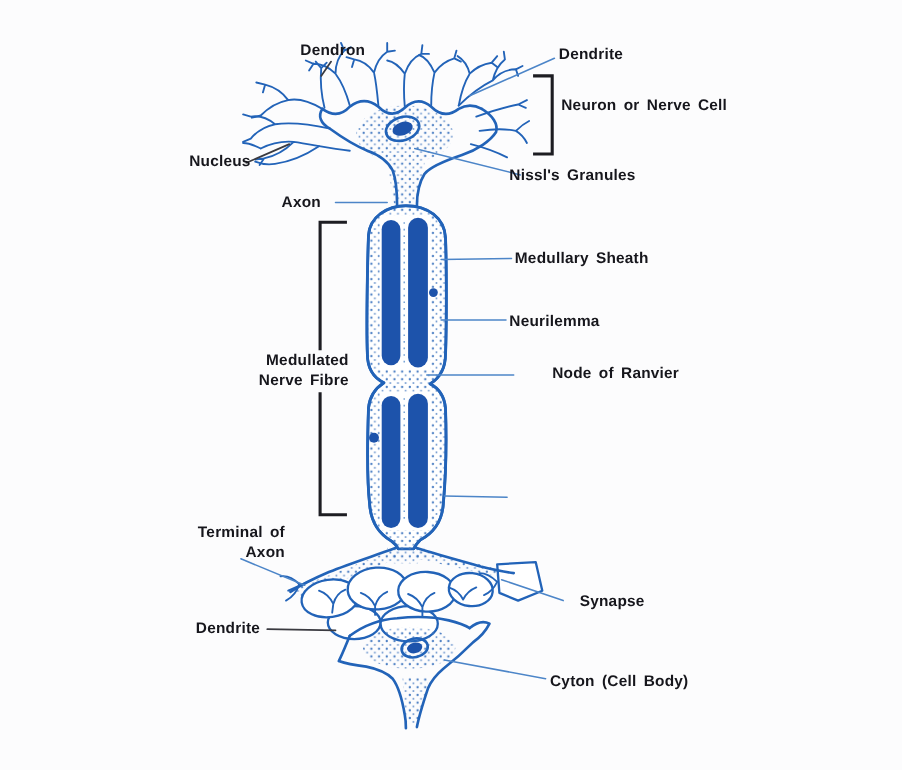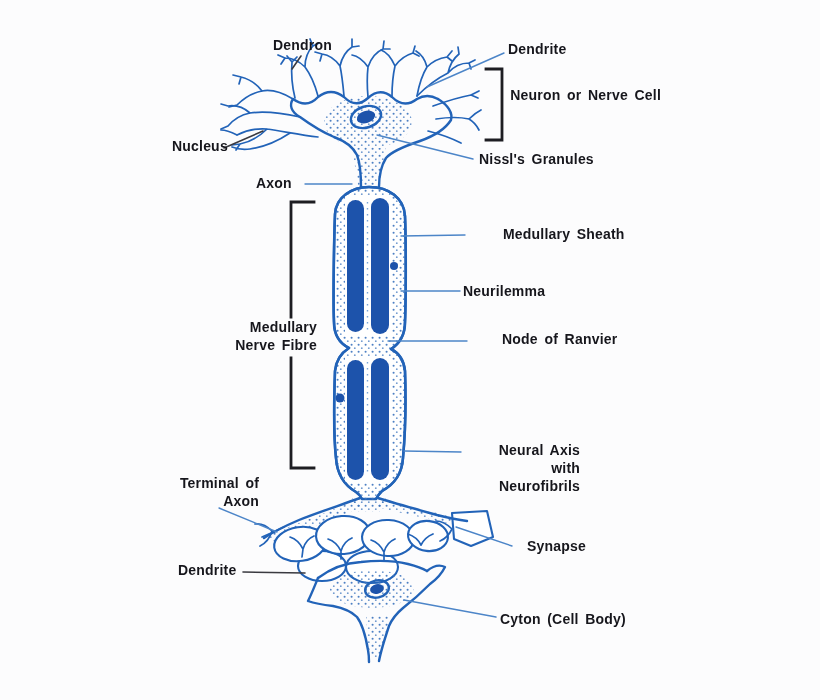--- a/index.html
+++ b/index.html
@@ -154,36 +154,32 @@
   </svg>
 
   <div class="lbl" style="left:273px;top:36px;">Dendron</div>
   <div class="lbl" style="left:508px;top:40px;">Dendrite</div>
   <div class="lbl" style="left:172px;top:137px;">Nucleus</div>
 
   <div class="lbl blk" style="left:509px;top:86px;width:152px;">
     <span>Neuron or Nerve Cell</span>
   </div>
 
-  <div class="lbl" style="left:479px;top:150px;">Nissl's Granules</div>
+  <div class="lbl" style="left:463px;top:150px;">Nissl's Granules</div>
   <div class="lbl" style="left:256px;top:174px;">Axon</div>
 
   <div class="lbl blk" style="left:233px;top:318px;width:84px;">
-    <span>Medullary</span>
+    <span>Medullated</span>
     <span>Nerve Fibre</span>
   </div>
 
-  <div class="lbl" style="left:468px;top:225px;margin-left:35px;">Medullary Sheath</div>
+  <div class="lbl" style="left:468px;top:225px;">Medullary Sheath</div>
   <div class="lbl" style="left:463px;top:282px;">Neurilemma</div>
   <div class="lbl" style="left:470px;top:330px;padding-left:32px;">Node of Ranvier</div>
 
-  <div class="lbl blk" style="left:464px;top:441px;width:116px;">
-    <span>Neural Axis with</span>
-    <span>Neurofibrils</span>
-  </div>
 
   <div class="lbl blk" style="left:175px;top:474px;width:84px;">
     <span>Terminal of</span>
     <span>Axon</span>
   </div>
 
   <div class="lbl" style="left:178px;top:561px;">Dendrite</div>
   <div class="lbl" style="left:515px;top:537px;margin-left:12px;">Synapse</div>
   <div class="lbl" style="left:500px;top:610px;">Cyton (Cell Body)</div>
 

